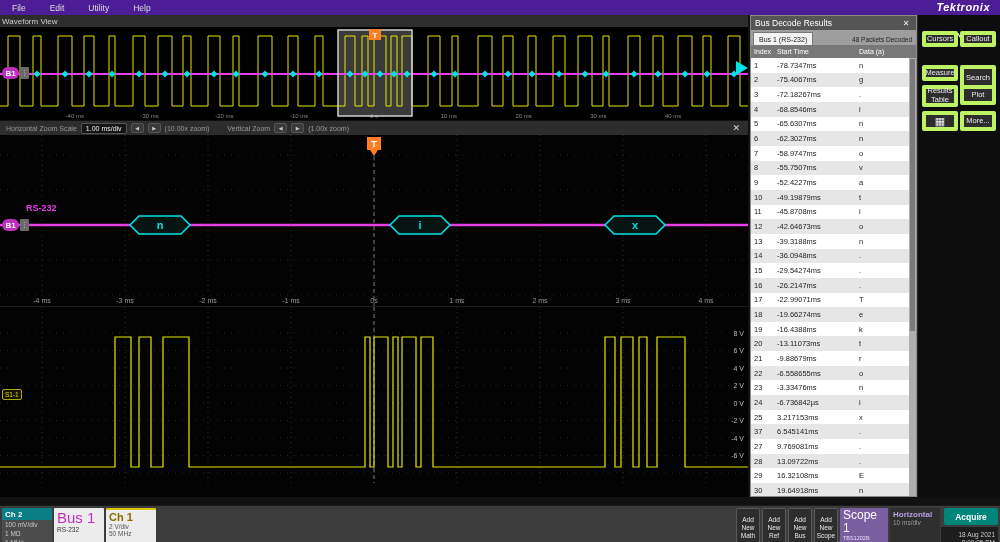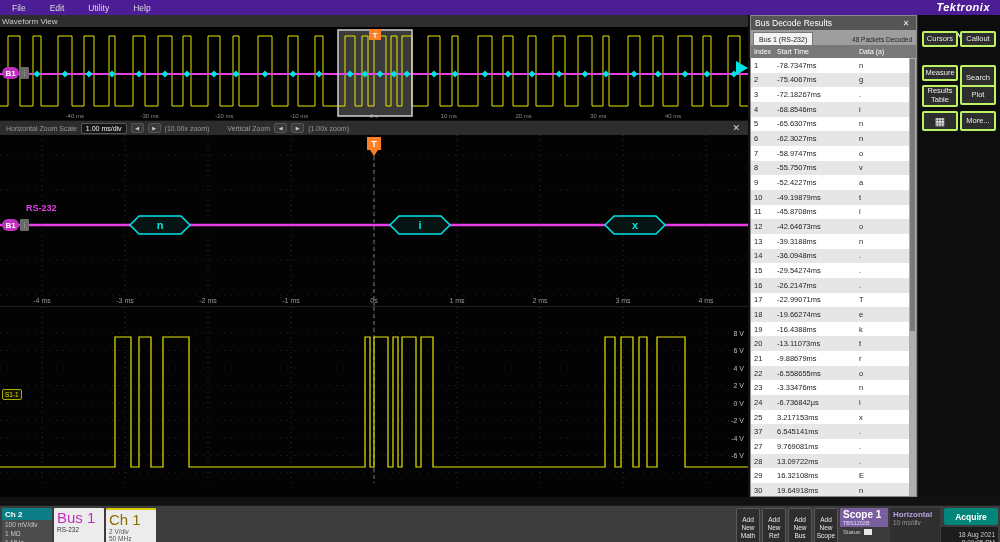--- a/index.html
+++ b/index.html
@@ -41,37 +41,37 @@
   .t-row.alt{background:#e6e6e6}
   .c-idx{width:26px;padding-left:3px}
   .c-time{width:82px}
   .c-data{flex:1}
   .dw-scroll{width:7px;background:#aeaeae;flex:0 0 auto}
   .dw-thumb{margin:1px 1px;width:5px;height:272px;background:#7a7a7a}
 
   
   #right-panel{position:absolute;left:917px;top:15px;width:83px;height:482px;background:#0d0d0d;border-left:1px solid #2a2a2a}
   .rp-title{color:#fff;font-size:9px;font-weight:bold;text-align:center;padding-top:16px}
-  .rp-btn{position:absolute;background:#2d2d2d;border:2px solid #bef264;border-radius:2px;color:#ececec;font-size:7.5px;display:flex;align-items:center;justify-content:center;text-align:center;line-height:1.15;padding:1px}
+  .rp-btn{position:absolute;background:#2d2d2d;border:4px solid #bef264;border-radius:2px;color:#ececec;font-size:7.5px;display:flex;align-items:center;justify-content:center;text-align:center;line-height:1.15;padding:1px}
 
   
   #bottombar{position:absolute;left:0;top:505px;width:1000px;height:51px;background:#3c3c3c;border-top:1px solid #1a1a1a}
   .bb-badge{position:absolute;top:2px;width:50px;height:41px;font-size:6.5px;overflow:hidden;border-radius:1px}
   #ch2-badge{left:2px;background:#4c4c4c;color:#c8c8c8}
   .ch2-head{background:#0b7d85;color:#fff;font-size:8px;font-weight:bold;height:12px;display:flex;align-items:center;padding-left:3px}
   .bb-lines{padding:1px 3px;line-height:1.35}
   #bus1-badge{left:54px;background:#ececec;color:#333;padding:1px 3px}
   .bus1-name{color:#c030c0;font-weight:normal;font-size:15px}
   #ch1-badge{left:106px;background:#ececec;color:#555;padding:1px 3px;border-top:2px solid #d8c800}
-  .ch1-name{color:#8a6d00;font-weight:normal;font-size:15px}
+  .ch1-name{color:#8a6d00;font-weight:bold;font-size:11px}
   #addnew-wrap{position:absolute;left:736px;top:2px;display:flex;gap:2px}
   .add-btn{width:24px;height:40px;background:#2d2d2d;border:1px solid #5a5a5a;color:#e8e8e8;font-size:6.5px;display:flex;flex-direction:column;align-items:center;justify-content:center;border-radius:2px;line-height:1.25;text-align:center}
   #scope1-badge{left:840px;width:48px;background:#3a3a3a;color:#ccc}
   .scope-head{background:#7a5fa0;color:#fff;padding:1px 3px;line-height:1.1}
-  .scope-name{font-size:10px;font-weight:bold}
+  .scope-name{font-size:12px;font-weight:normal}
   .scope-model{font-size:5.5px;color:#e6defa}
   .scope-status{padding:2px 3px;font-size:6px;display:flex;align-items:center;gap:2px}
   .status-box{width:8px;height:6px;background:#e8e8e8;display:inline-block}
   #horiz-badge{left:890px;width:50px;background:#2f2f2f;color:#999;padding:2px 3px}
   .horiz-name{color:#b9a0e0;font-weight:bold;font-size:8px}
   #acquire-btn{position:absolute;left:944px;top:2px;width:54px;height:17px;background:#00857a;color:#fff;font-size:8.5px;font-weight:bold;display:flex;align-items:center;justify-content:center;border-radius:2px}
   #datetime{position:absolute;left:941px;top:21px;width:57px;height:22px;background:#1d1d1d;color:#c8c8c8;font-size:6.5px;display:flex;flex-direction:column;align-items:flex-end;justify-content:center;padding-right:3px;gap:1px}
 </style>
 </head>
 <body>

